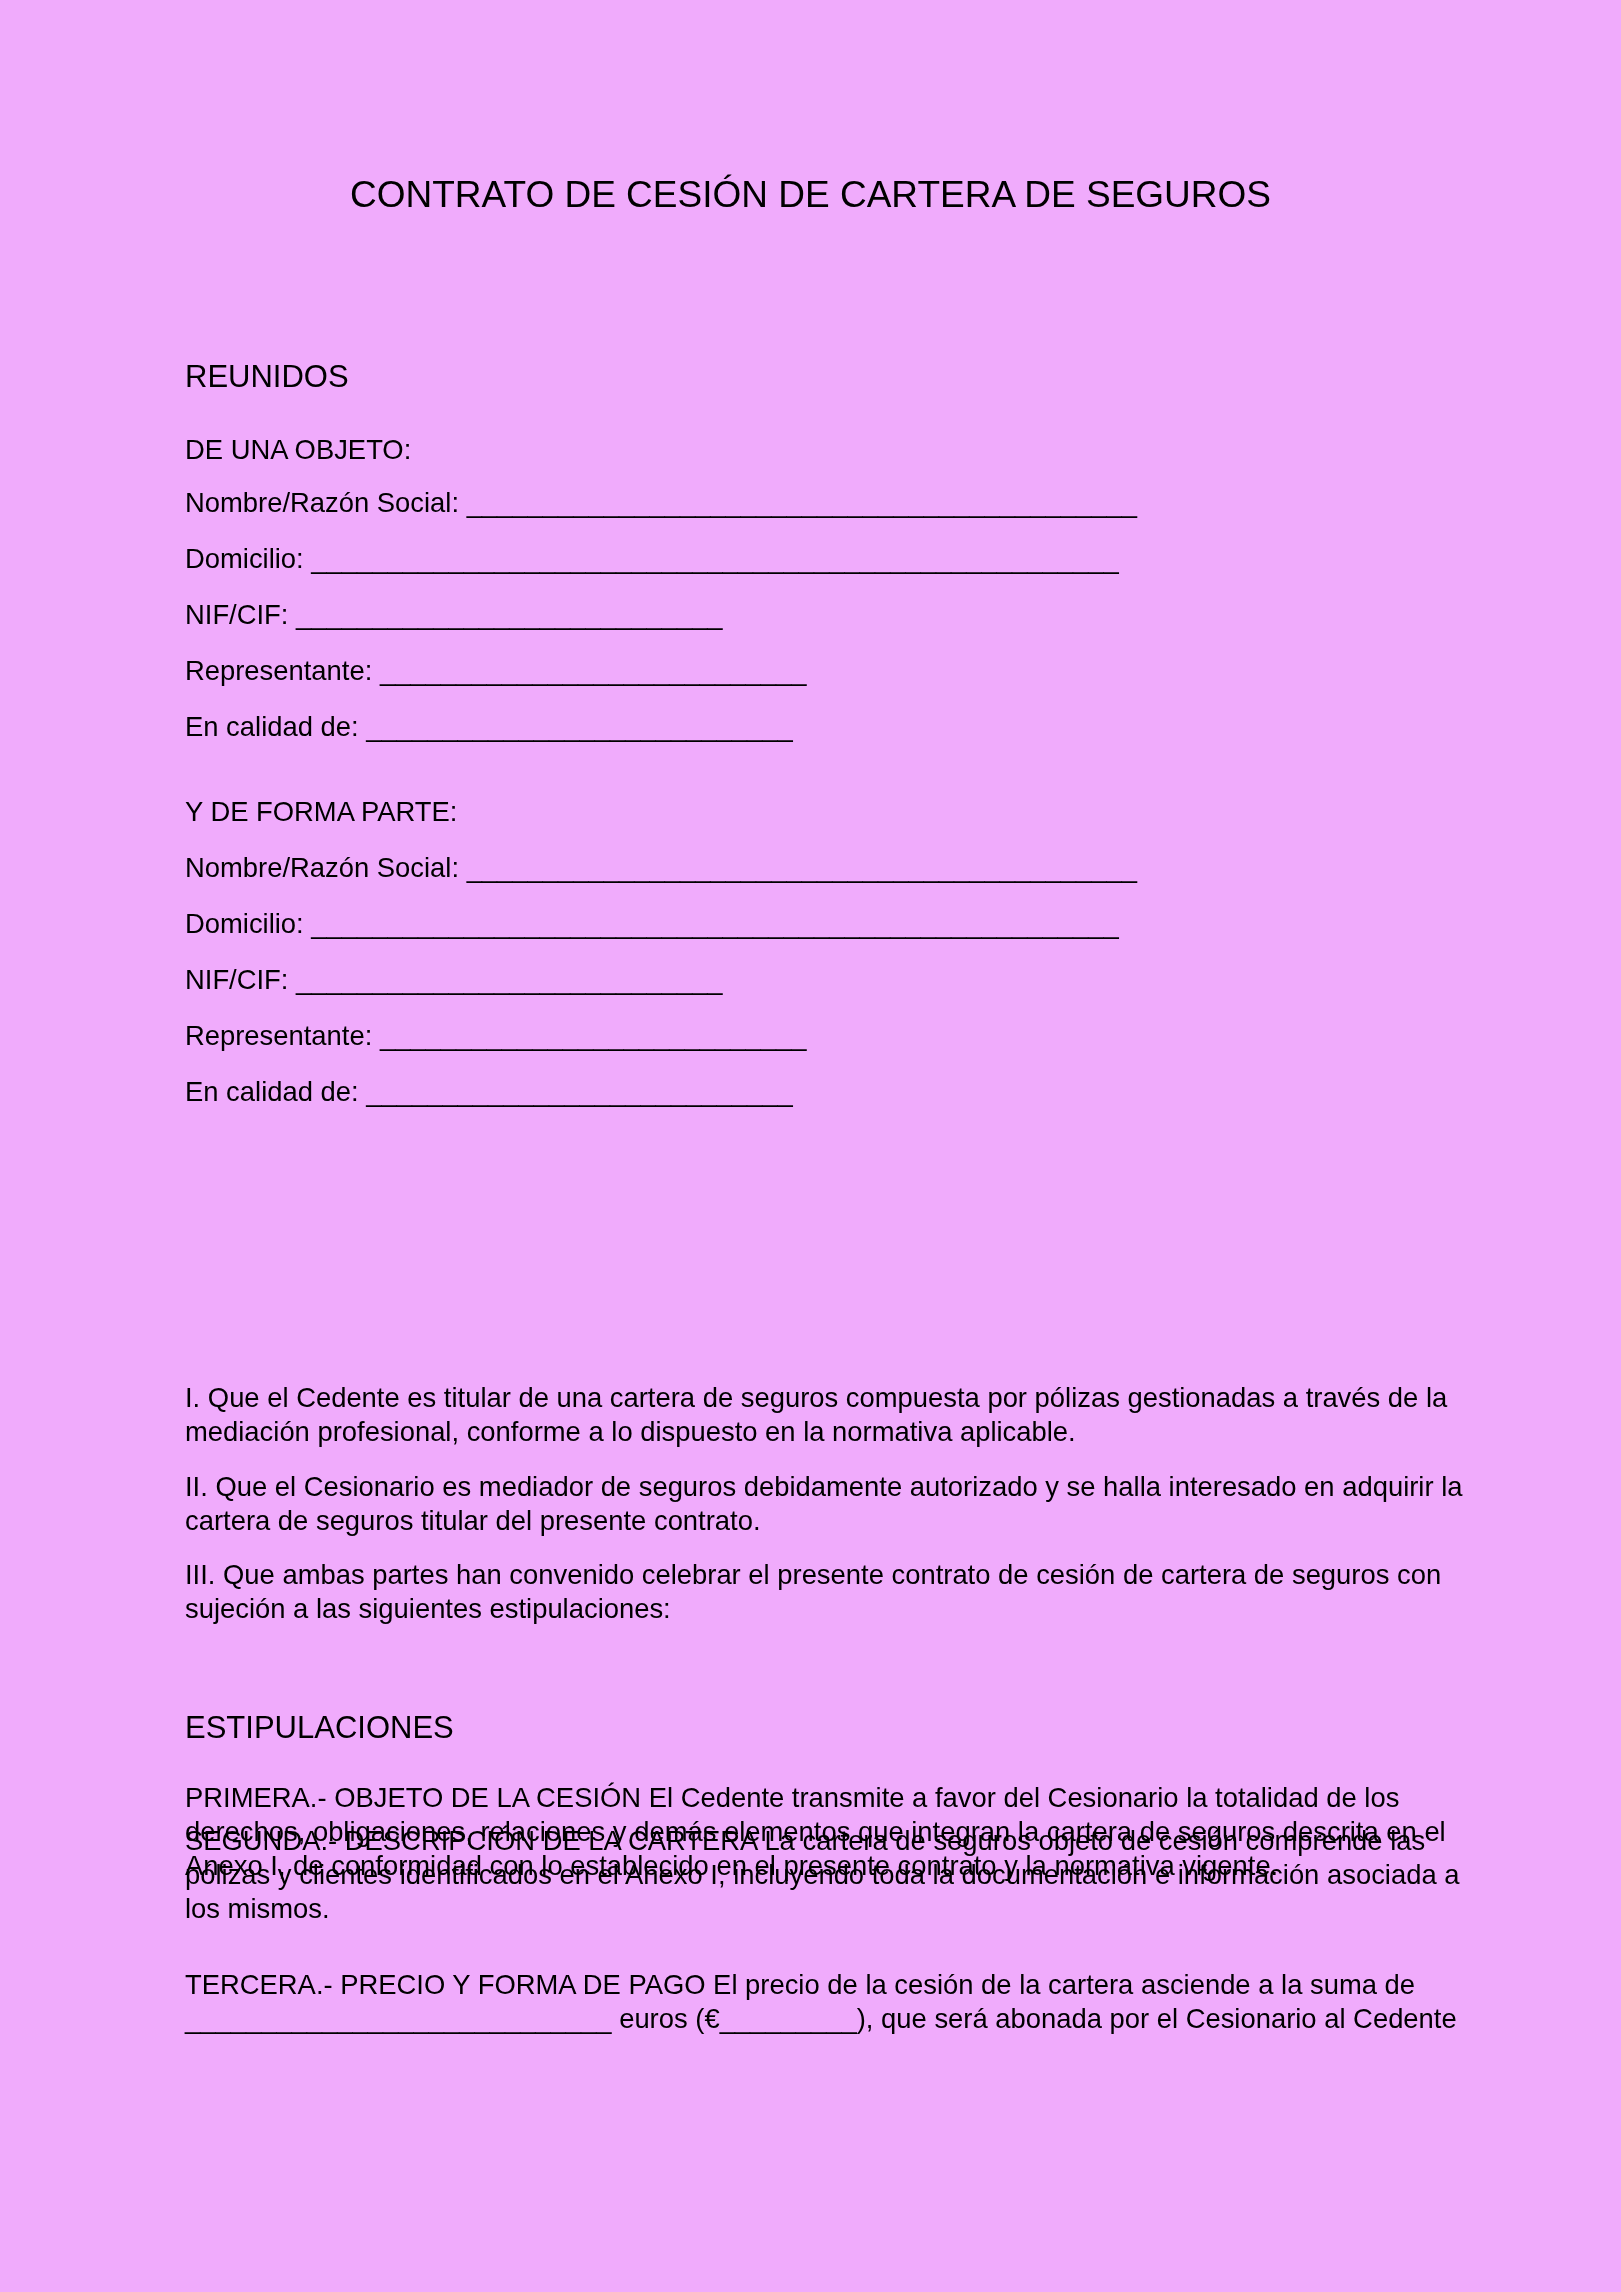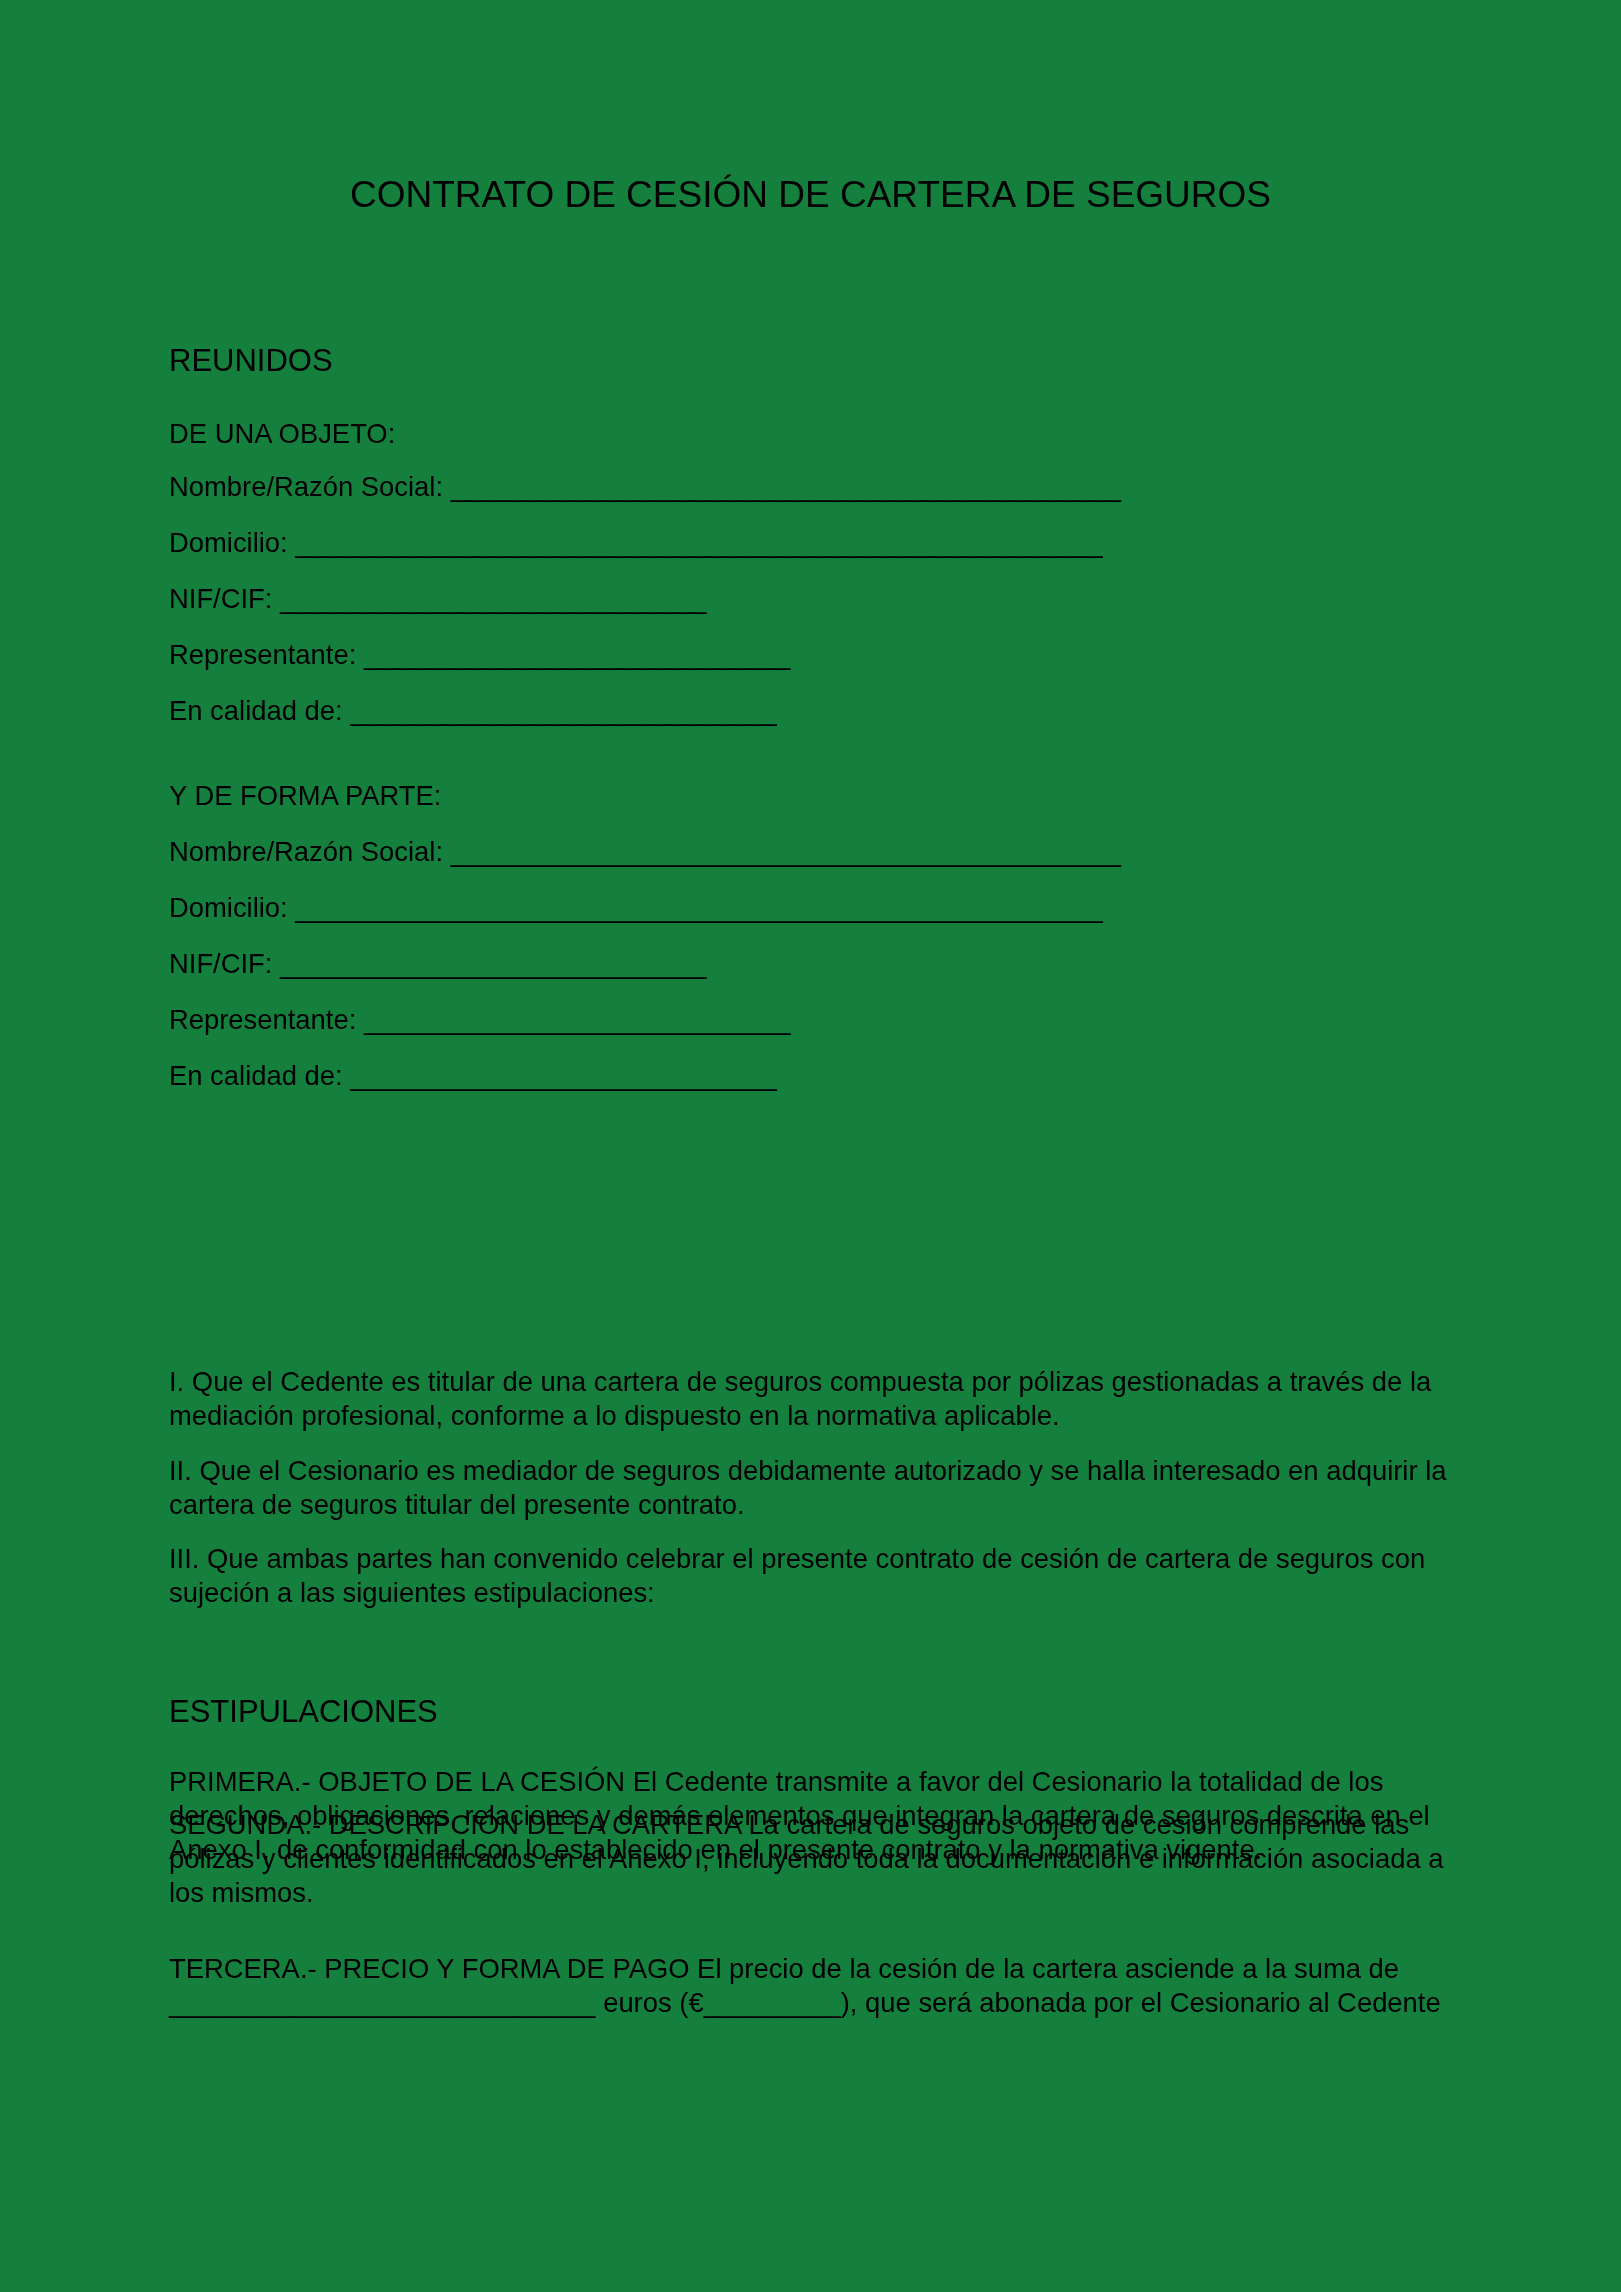--- a/index.html
+++ b/index.html
@@ -4,42 +4,42 @@
 <style>
   html, body {
     margin: 0;
     padding: 0;
     background: #ffffff;
   }
   .page {
     position: relative;
     width: 1621px;
     height: 2293px;
-    background: #15803d;
+    background: #f0abfc;
     color: #000000;
     font-family: "Liberation Sans", sans-serif;
     overflow: hidden;
   }
   .title {
     position: absolute;
     top: 173px;
     left: 0;
     width: 1621px;
     text-align: center;
     font-size: 37px;
     font-weight: normal;
     line-height: 44px;
     margin: 0;
     white-space: nowrap;
   }
   .block {
     position: absolute;
     left: 169px;
     width: 1294px;
-    margin: 0;
+    margin: 16px;
   }
   .sec-heading {
     font-size: 31px;
     font-weight: normal;
     line-height: 38px;
   }
   .body-text {
     font-size: 27.4px;
     font-weight: normal;
     line-height: 34px;

